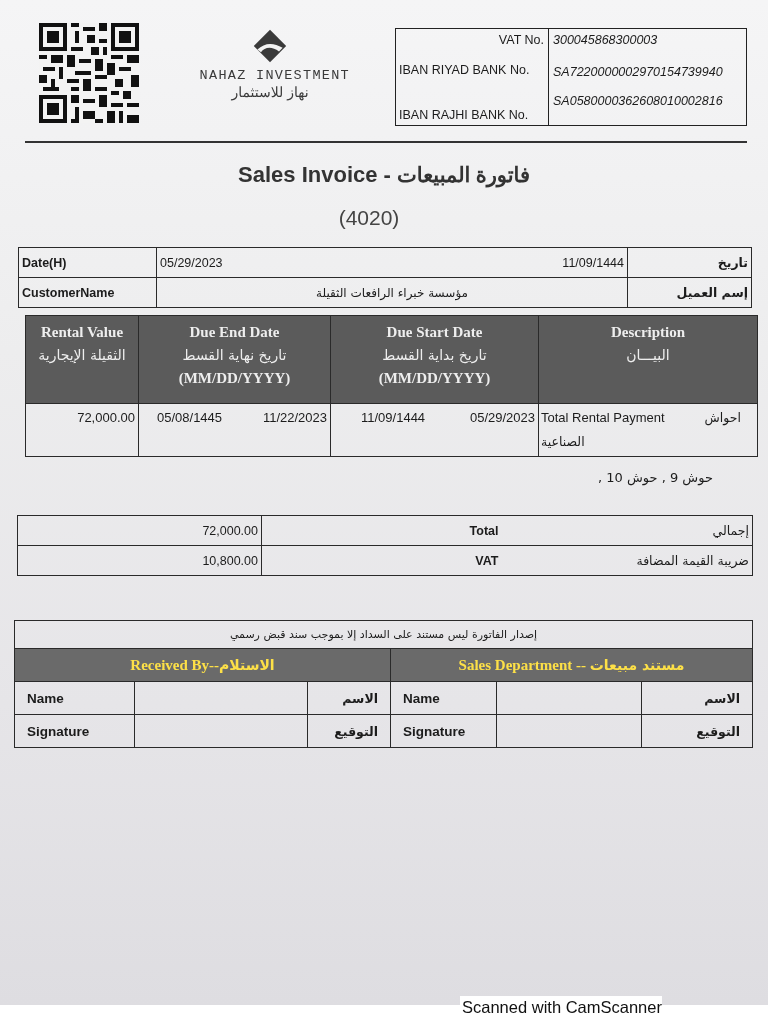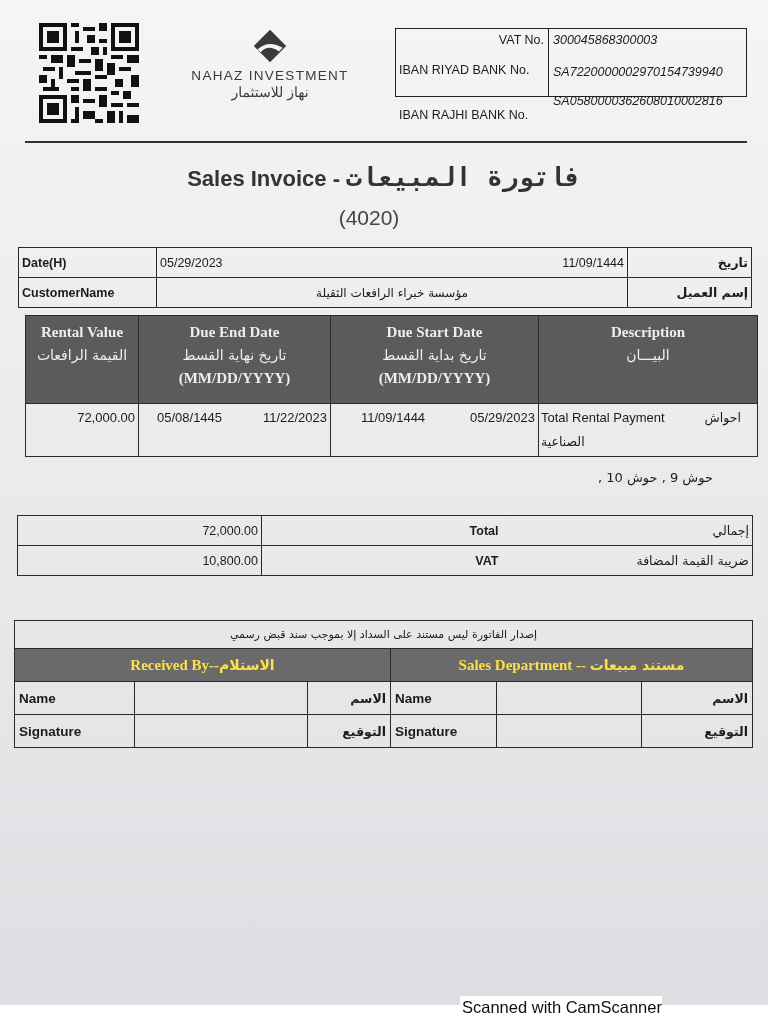--- a/index.html
+++ b/index.html
@@ -11,47 +11,47 @@
     background: linear-gradient(180deg, #f5f5f6 0%, #ededee 35%, #e6e5e8 70%, #dedde1 100%);
   }
 
   
   .qr {
     position: absolute; left: 37px; top: 23px; width: 104px; height: 100px;
   }
   .logo { position: absolute; left: 190px; top: 28px; width: 160px; text-align: center; }
   .logo-mark { display: block; margin: 0 auto; width: 36px; height: 36px; }
   .logo-en {
-    display: block; margin-top: 4px; font-family: Liberation Sans, sans-serif;
-    font-size: 13.5px; letter-spacing: 1.3px; color: #3a3a3a;
+    display: block; margin-top: 4px; font-family: Liberation Mono, monospace;
+    font-size: 13.5px; letter-spacing: 1.3px; color: #3a3a3a; text-align: right;
   }
   .logo-ar { display: block; font-size: 14px; color: #3a3a3a; direction: rtl; margin-top: 1px; }
 
   .bank-box {
-    position: absolute; left: 395px; top: 28px; width: 352px; height: 69px;
+    position: absolute; left: 395px; top: 28px; width: 352px; height: 98px;
     border: 1.5px solid #222; display: flex; font-size: 12.5px;
   }
   .bank-labels { width: 153px; border-right: 1.5px solid #222; position: relative; }
   .bank-values { flex: 1; position: relative; font-style: italic; }
   .bank-labels span, .bank-values span { position: absolute; }
   .bl-vat { right: 4px; top: 4px; }
   .bl-riyad { left: 3px; top: 34px; line-height: 14px; width: 140px; }
   .bl-rajhi { left: 3px; top: 79px; }
   .bv-vat { left: 4px; top: 4px; }
   .bv-riyad { left: 4px; top: 36px; }
   .bv-rajhi { left: 4px; top: 65px; }
 
   .header-rule { position: absolute; left: 25px; top: 141px; width: 722px; height: 2px; background: #333; }
 
   
   .title {
     position: absolute; left: 0; top: 162px; width: 768px; text-align: center;
     font-size: 22px; font-weight: bold; color: #333;
   }
-  .title-ar { font-family: Liberation Mono, monospace; font-size: 26px; }
+  .title-ar { font-family: Liberation Serif, serif; font-size: 21px; }
   .invoice-no {
     position: absolute; left: 0; top: 206px; width: 738px; text-align: center;
     font-size: 21px; color: #444;
   }
 
   
   table { border-collapse: collapse; position: absolute; }
   td, th { border: 1.3px solid #2a2a2a; }
 
   .info-table { left: 18px; top: 247px; width: 734px; font-size: 12.5px; }
@@ -78,21 +78,21 @@
     font-family: "DejaVu Sans", sans-serif;
   }
 
   .totals-table { left: 17px; top: 515px; width: 736px; font-size: 12.5px; }
   .totals-table td { height: 30px; padding: 0 3px; }
   .tot-val { width: 244px; text-align: right; }
   .tot-en { text-align: right; font-weight: bold; width: 240px; padding-right: 8px; border-right: none !important; }
   .tot-ar { border-left: none !important; }
 
   .sign-table { left: 14px; top: 620px; width: 739px; font-size: 13.5px; }
-  .sign-table td { height: 33px; padding: 0 4px; }
+  .sign-table td { height: 33px; padding: 0 12px; }
   .notice { height: 28px !important; text-align: center; direction: rtl; font-family: "DejaVu Sans", sans-serif; font-size: 11px; }
   .sect-head { background: #6a6a6a; color: #fde047; font-weight: bold; text-align: center; height: 33px !important; font-family: "Liberation Serif", serif; font-size: 15px; }
   .sect-head .ar-in { font-family: "DejaVu Sans", sans-serif; font-size: 14px; }
   .sig-lbl { font-weight: bold; }
 
   .cam-caption {
     position: absolute; left: 460px; top: 996px; background: #ffffff;
     padding: 2px 0 0 2px; font-size: 16.5px; color: #111;
   }
 </style>
@@ -204,21 +204,21 @@
       <td class="ar lbl">إسم العميل</td>
     </tr>
   </tbody>
     </table>
 
   <table class="items-table">
     <tbody>
         <tr>
       <th style="width:113px">
         <span>Rental Value</span>
-        <span class="h-ar">القيمة الرافعات</span>
+        <span class="h-ar">الثقيلة الإيجارية</span>
       </th>
       <th style="width:192px">
         <span>Due End Date</span>
         <span class="h-ar">تاريخ نهاية القسط</span>
         <span>(MM/DD/YYYY)</span>
       </th>
       <th style="width:208px">
         <span>Due Start Date</span>
         <span class="h-ar">تاريخ بداية القسط</span>
         <span>(MM/DD/YYYY)</span>

